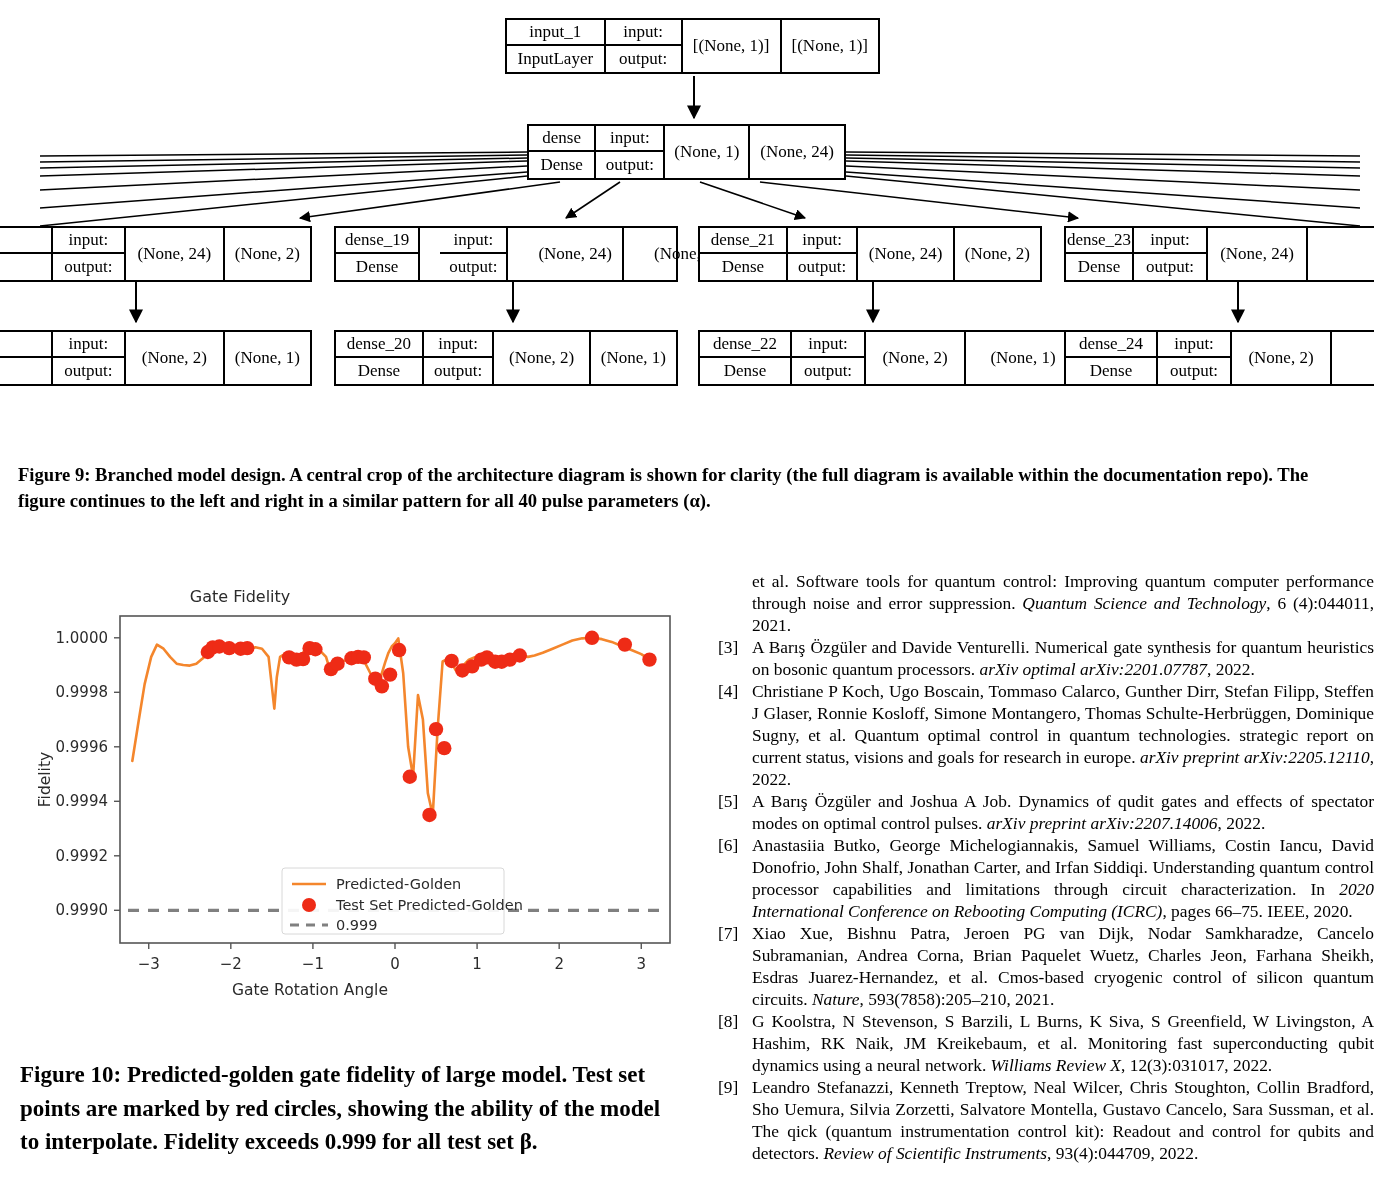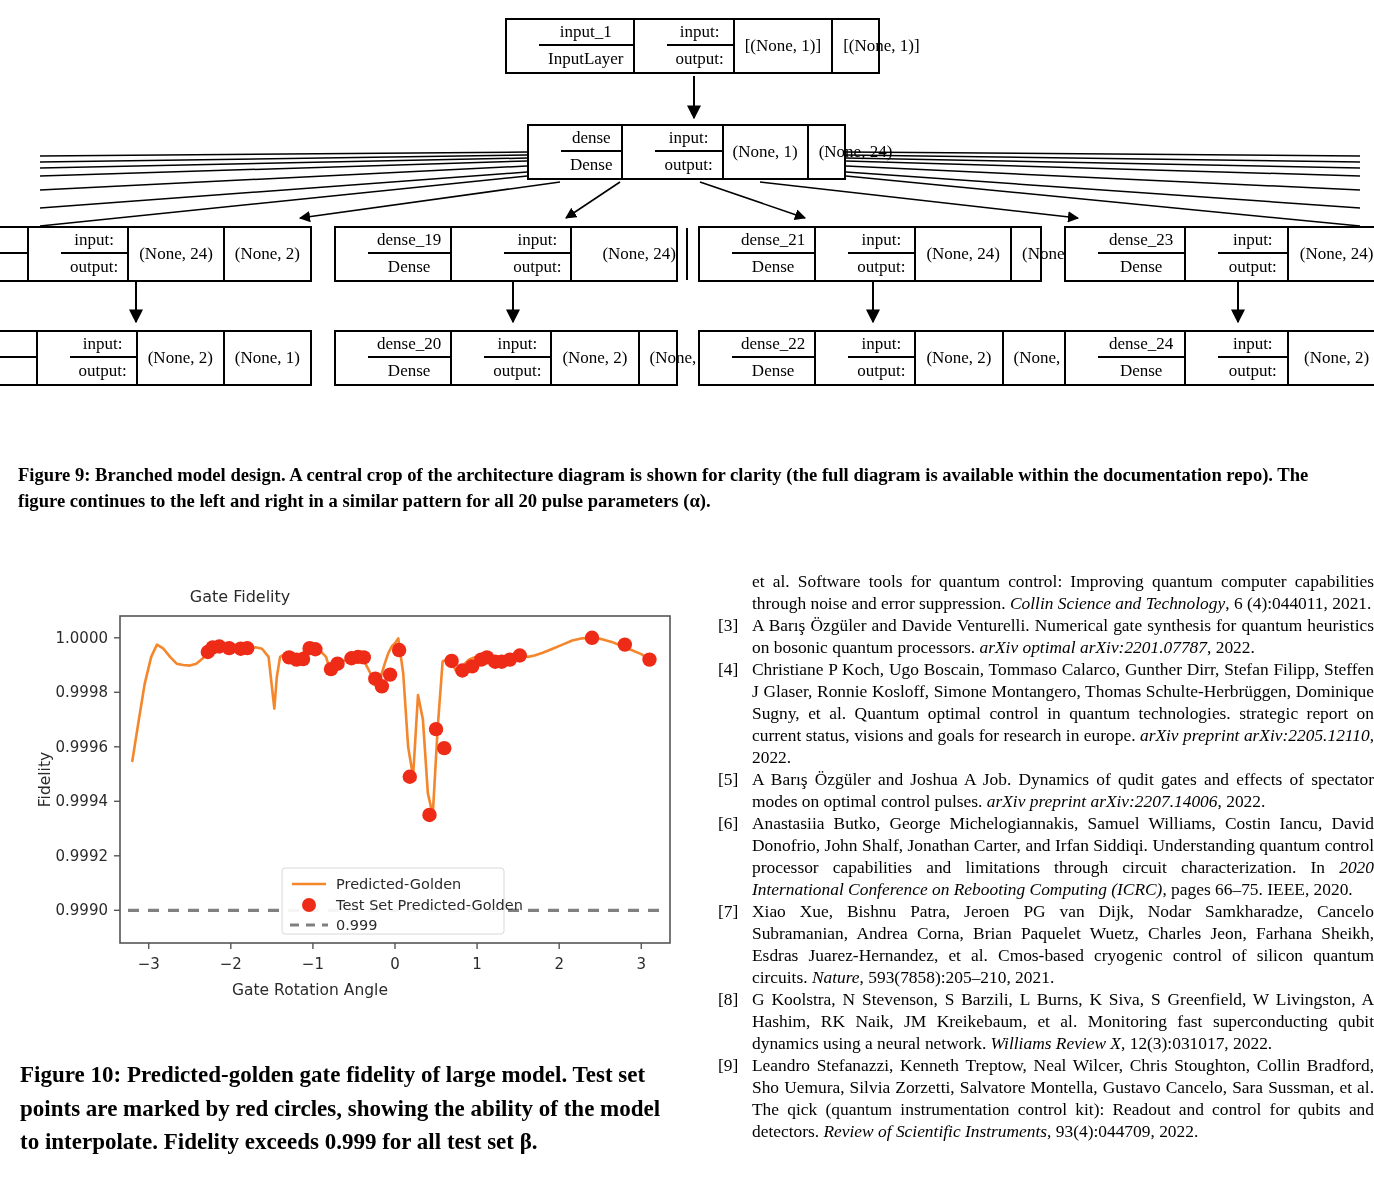--- a/index.html
+++ b/index.html
@@ -22,21 +22,21 @@
     position: absolute;
     border: 2px solid #000;
     background: #fff;
     display: flex;
     height: 56px;
     box-sizing: border-box;
     font-family: "Liberation Serif", serif;
     font-size: 17px;
     z-index: 3;
   }
-  .kcol { display: flex; flex-direction: column; box-sizing: border-box; margin-left: 32px; }
+  .kcol { display: flex; flex-direction: column; box-sizing: border-box; }
   .kcol.vsplit { border-right: 2px solid #000; }
   .kcell {
     flex: 1 1 50%;
     display: flex; align-items: center; justify-content: center;
     box-sizing: border-box;
     padding: 0 9px;
     white-space: nowrap;
   }
   .kcell.top { border-bottom: 2px solid #000; }
   .kshape {
@@ -186,21 +186,21 @@
     </div>
     <div class="kcol vsplit" style="width:74px;">
       <div class="kcell top">input:</div>
       <div class="kcell">output:</div>
     </div>
     <div class="kshape" style="width:100px;">(None, 24)</div>
     <div class="kshape last" style="flex:1;">(None, 2)</div>
   </div>
 
   <div class="kbox" style="left:1064px; top:226px; width:344px;">
-    <div class="kcol vsplit" style="width:92px;">
+    <div class="kcol vsplit" style="width:68px;">
       <div class="kcell top">dense_23</div>
       <div class="kcell">Dense</div>
     </div>
     <div class="kcol vsplit" style="width:74px;">
       <div class="kcell top">input:</div>
       <div class="kcell">output:</div>
     </div>
     <div class="kshape" style="width:100px;">(None, 24)</div>
     <div class="kshape last" style="flex:1;"></div>
   </div>
@@ -251,21 +251,21 @@
     </div>
     <div class="kcol vsplit" style="width:74px;">
       <div class="kcell top">input:</div>
       <div class="kcell">output:</div>
     </div>
     <div class="kshape" style="width:100px;">(None, 2)</div>
     <div class="kshape last" style="flex:1;"></div>
   </div>
 </div>
 
-<div class="caption" id="cap9">Figure 9: Branched model design. A central crop of the architecture diagram is shown for clarity (the full diagram is available within the documentation repo). The figure continues to the left and right in a similar pattern for all 20 pulse parameters (α).</div>
+<div class="caption" id="cap9">Figure 9: Branched model design. A central crop of the architecture diagram is shown for clarity (the full diagram is available within the documentation repo). The figure continues to the left and right in a similar pattern for all 40 pulse parameters (α).</div>
 
 <div id="chartwrap">
   <svg id="chart-svg" width="670" height="430">
       <text x="220" y="24" class="ch-title" text-anchor="middle">Gate Fidelity</text>
       <rect x="100" y="38" width="550" height="327" fill="#fff" stroke="#555555" stroke-width="1.6"></rect>
       <line x1="94" y1="332.3" x2="100" y2="332.3" stroke="#555555" stroke-width="1.4"></line>
       <text x="88" y="337.3" class="ax-tick" text-anchor="end">0.9990</text>
       <line x1="94" y1="277.8000000000101" x2="100" y2="277.8000000000101" stroke="#555555" stroke-width="1.4"></line>
       <text x="88" y="282.8000000000101" class="ax-tick" text-anchor="end">0.9992</text>
       <line x1="94" y1="223.30000000002016" x2="100" y2="223.30000000002016" stroke="#555555" stroke-width="1.4"></line>
@@ -338,21 +338,21 @@
       <line x1="270" y1="347" x2="308" y2="347" stroke="#808080" stroke-width="3" stroke-dasharray="9,7"></line>
       <text x="316" y="352" class="lg-text">0.999</text>
     </svg>
 </div>
 
 <div class="caption" id="cap10">Figure 10: Predicted-golden gate fidelity of large model. Test set points are marked by red circles, showing the ability of the model to interpolate. Fidelity exceeds 0.999 for all test set β.</div>
 
 <div id="refs">
     <div class="ref-row">
       <div class="ref-num"></div>
-      <div class="ref-body"><span>et al. Software tools for quantum control: Improving quantum computer capabilities through noise and error suppression. </span><span class="ital">Collin Science and Technology</span><span>, 6 (4):044011, 2021.</span></div>
+      <div class="ref-body"><span>et al. Software tools for quantum control: Improving quantum computer performance through noise and error suppression. </span><span class="ital">Quantum Science and Technology</span><span>, 6 (4):044011, 2021.</span></div>
     </div>
     <div class="ref-row">
       <div class="ref-num">[3]</div>
       <div class="ref-body"><span>A Barış Özgüler and Davide Venturelli. Numerical gate synthesis for quantum heuristics on bosonic quantum processors. </span><span class="ital">arXiv optimal arXiv:2201.07787</span><span>, 2022.</span></div>
     </div>
     <div class="ref-row">
       <div class="ref-num">[4]</div>
       <div class="ref-body"><span>Christiane P Koch, Ugo Boscain, Tommaso Calarco, Gunther Dirr, Stefan Filipp, Steffen J Glaser, Ronnie Kosloff, Simone Montangero, Thomas Schulte-Herbrüggen, Dominique Sugny, et al. Quantum optimal control in quantum technologies. strategic report on current status, visions and goals for research in europe. </span><span class="ital">arXiv preprint arXiv:2205.12110</span><span>, 2022.</span></div>
     </div>
     <div class="ref-row">

